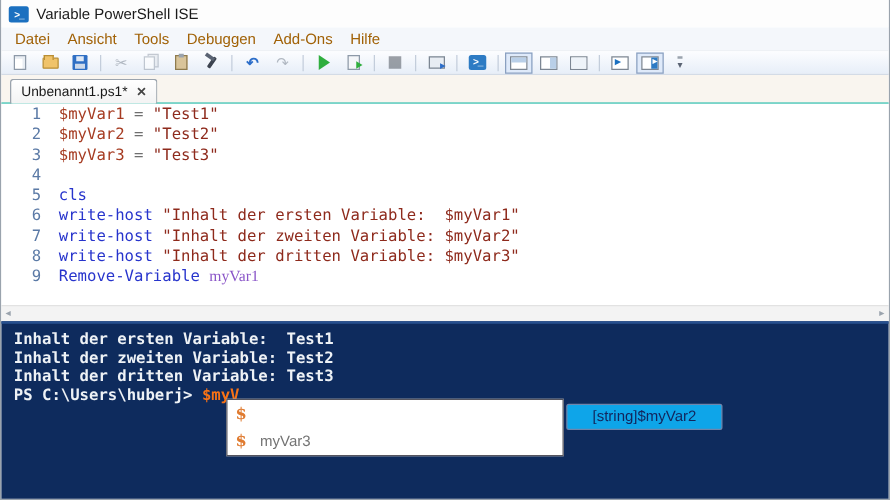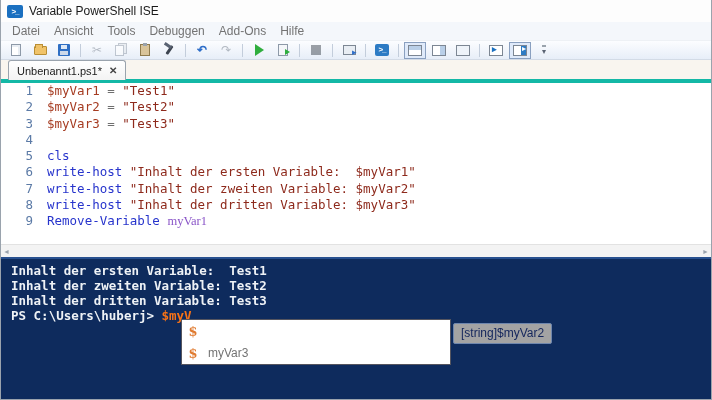--- a/index.html
+++ b/index.html
@@ -21,21 +21,21 @@
     color:#fff; font-size:8px; font-weight:bold; line-height:13px;
     text-align:center; letter-spacing:-1px;
   }
   .title-text { font-size:12px; color:#1a1a1a; }
 
   
   .menubar {
     height:19px; background:#f4f7fb; display:flex; align-items:center;
     padding-left:4px; border-bottom:1px solid #eef1f5;
   }
-  .menu-item { font-size:12px; color:#737373; padding:2px 7px; cursor:default; }
+  .menu-item { font-size:12px; color:#a16207; padding:2px 7px; cursor:default; }
 
   
   .toolbar {
     height:19px; background:linear-gradient(#fcfdff,#e7eef8);
     border-bottom:1px solid #d3dbe6; display:flex; align-items:center;
     padding-left:4px; gap:2px;
   }
   .tbtn {
     width:22px; height:17px; border:1px solid transparent; background:transparent;
     display:flex; align-items:center; justify-content:center; padding:0; cursor:default;
@@ -79,21 +79,21 @@
   .ic-pane.right::before { content:""; position:absolute; right:0; top:0; width:5px; height:9px; background:#b9cfe8; }
   .ic-pane.max::before { content:""; position:absolute; left:0; top:0; width:12px; height:9px; background:#eef3f9; }
   .ic-pane.arrow::after { content:"▸"; position:absolute; left:2px; top:-1px; color:#1b70c0; font-size:9px; font-weight:bold; }
   .ic-pane.arrow2::before { content:""; position:absolute; right:0; top:0; width:5px; height:9px; background:#2d7bc4; }
   .ic-pane.arrow2::after { content:"▸"; position:absolute; right:0px; top:-1px; color:#fff; font-size:8px; }
   .ic-overflow { color:#5a6373; font-size:8px; border-top:2px solid #9aa3ad; padding-top:1px; }
 
   
   .tabrow {
     height:23px; background:#f9f5ef; display:flex; align-items:flex-end;
-    padding-left:7px; border-bottom:4px solid #14b8a6;
+    padding-left:7px; border-bottom:1px solid #14b8a6;
   }
   .tab {
     height:20px; background:linear-gradient(#ffffff,#f3f3f3); border:1px solid #9aa3ad;
     border-bottom:none; border-radius:3px 3px 0 0; display:flex; align-items:center;
     padding:0 8px; gap:7px; margin-bottom:-1px; position:relative; z-index:2;
   }
   .tab-label { font-size:11px; color:#1a1a1a; }
   .tab-close { font-size:10px; color:#444; font-weight:bold; cursor:default; }
 
   
@@ -134,22 +134,22 @@
   }
   .pop-item { display:flex; align-items:center; height:22px; }
   .pop-ico { width:22px; text-align:center; color:#e07b30; font-weight:bold;
     font-size:13px; font-family:"DejaVu Serif", serif; }
   .pop-label { flex:1; height:20px; line-height:20px; padding-left:4px;
     font-size:12px; color:#737373; margin-right:1px; }
   .pop-item.sel .pop-label { background:#1d55a8; color:#fff; outline:1px solid #6f9bd6; outline-offset:-1px; }
 
   .tooltip {
     position:absolute; left:452px; top:323px; height:21px; line-height:19px;
-    background:#a3a3a3; border:1px solid #6e86ad; border-radius:2px;
-    padding:0 7px; font-size:12px; color:#13255c; z-index:5;
+    background:#0ea5e9; border:1px solid #6e86ad; border-radius:2px;
+    padding:0 20px; font-size:12px; color:#13255c; z-index:5;
     font-family:"Liberation Sans", sans-serif;
   }
 </style>
 </head>
 <body>
 
 <div class="window">
 
   <div class="titlebar">
     <div class="ps-logo">&gt;_</div>

